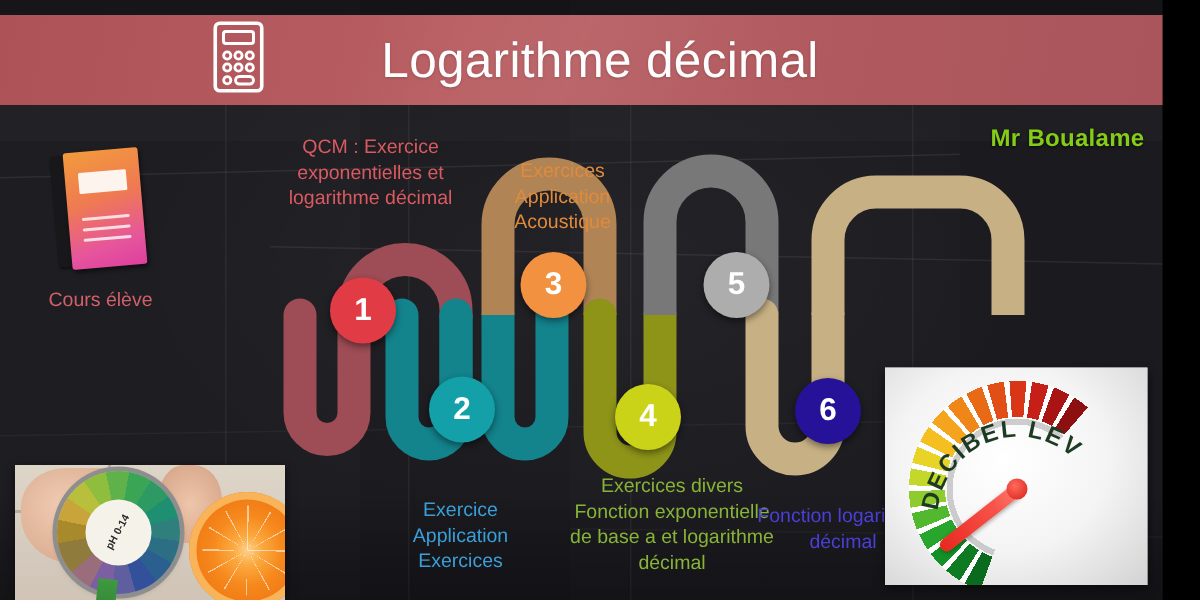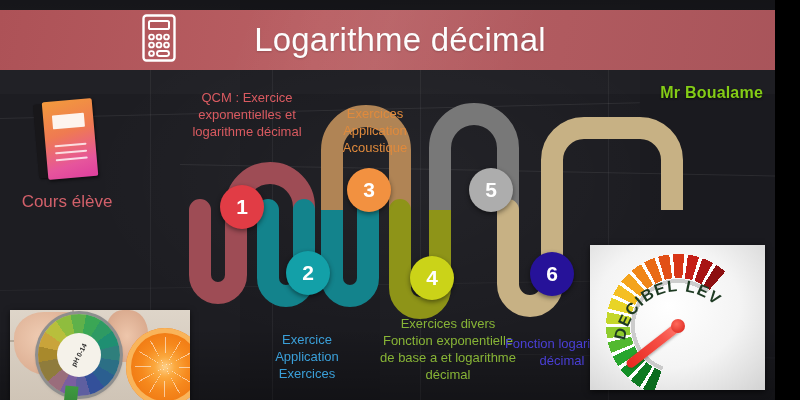--- a/index.html
+++ b/index.html
@@ -141,21 +141,21 @@
     background: rgba(255,255,255,0.78);
     border-radius: 1px;
   }
   .cours-label {
     position: absolute;
     left: 12px;
     top: 192px;
     width: 110px;
     text-align: center;
     color: #d2606a;
-    font-size: 17px;
+    font-size: 13px;
   }
 
   
   .snake-svg {
     position: absolute;
     left: 0; top: 60px;
     width: 800px;
     height: 340px;
   }
 

